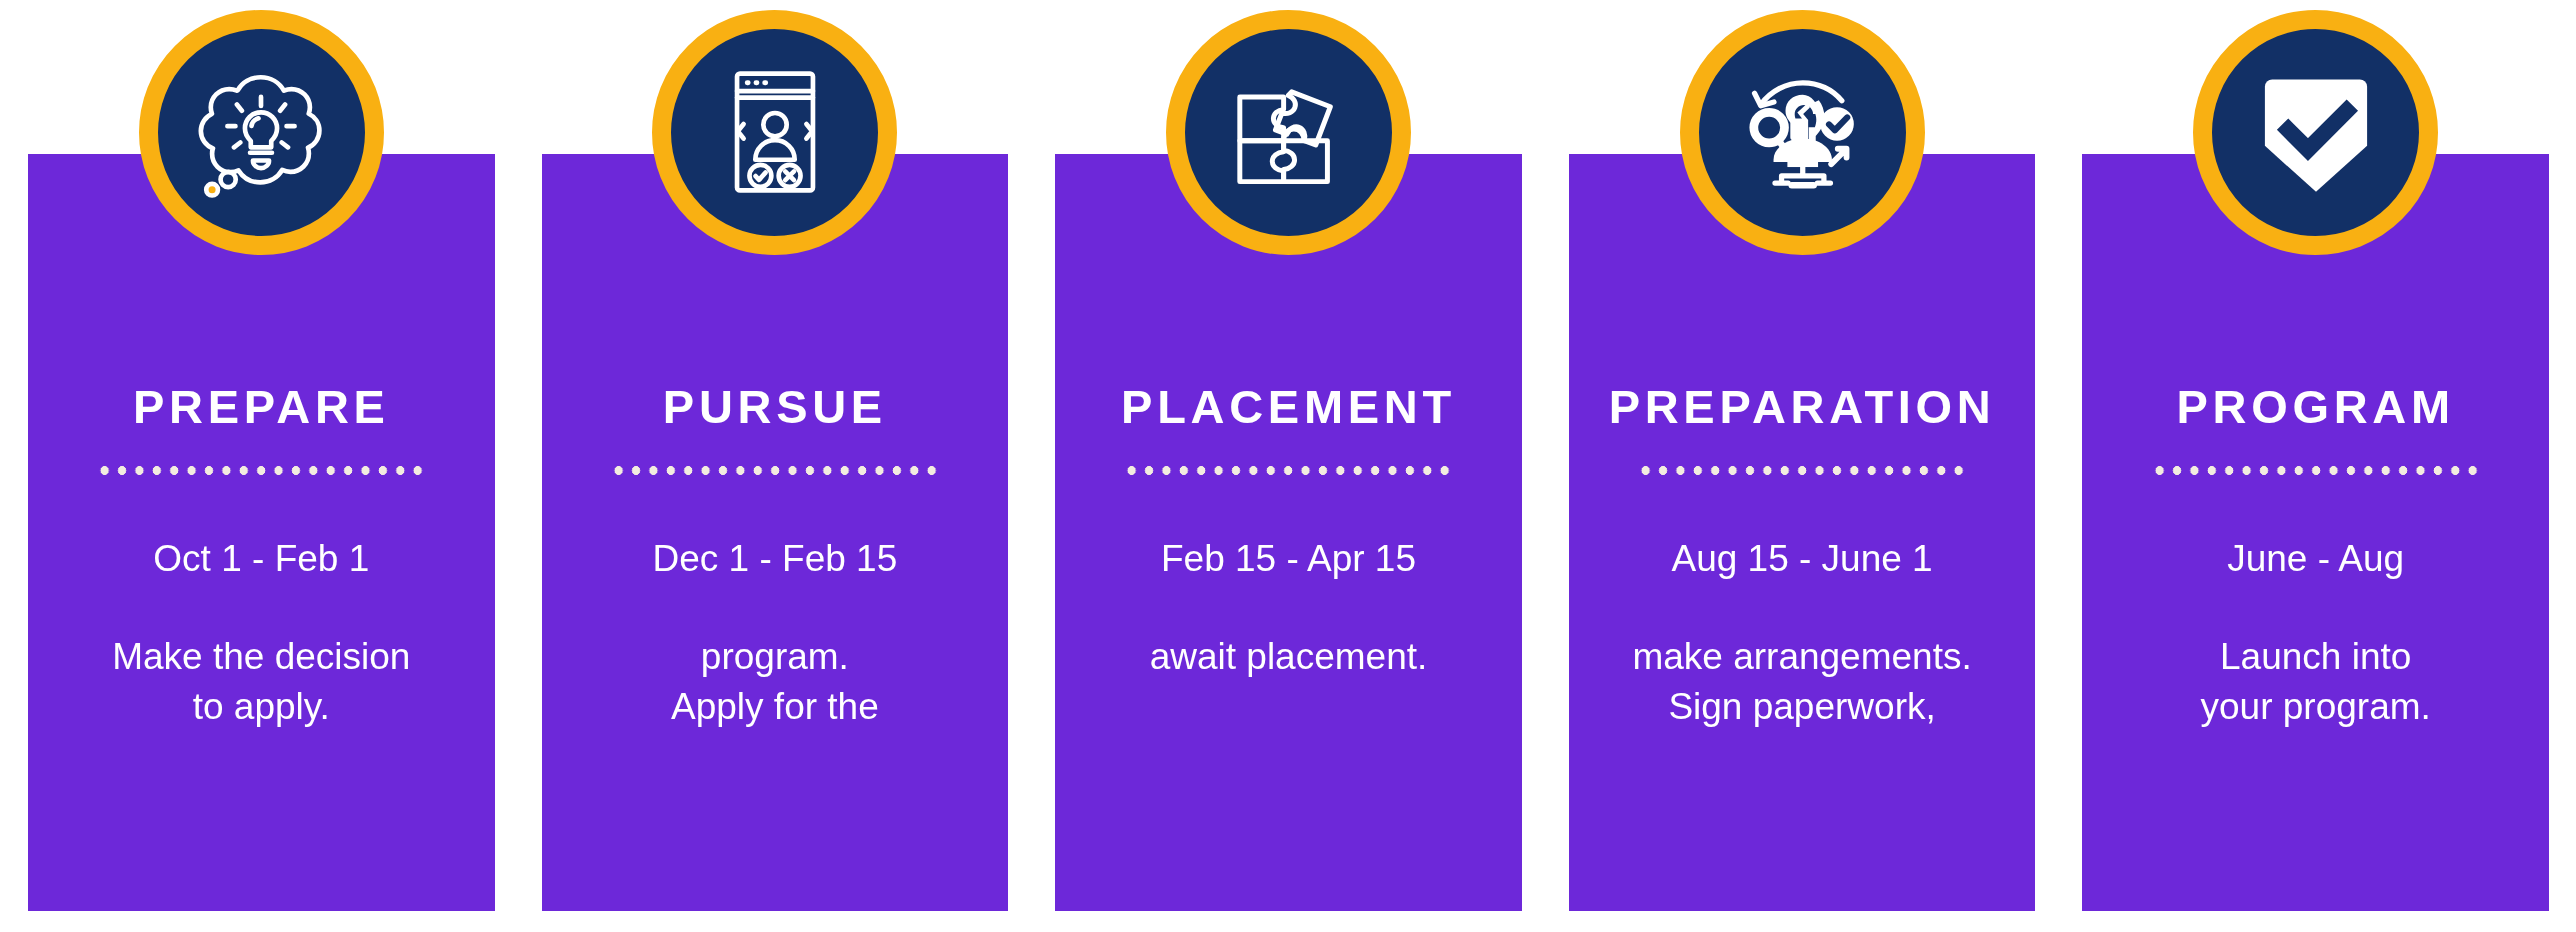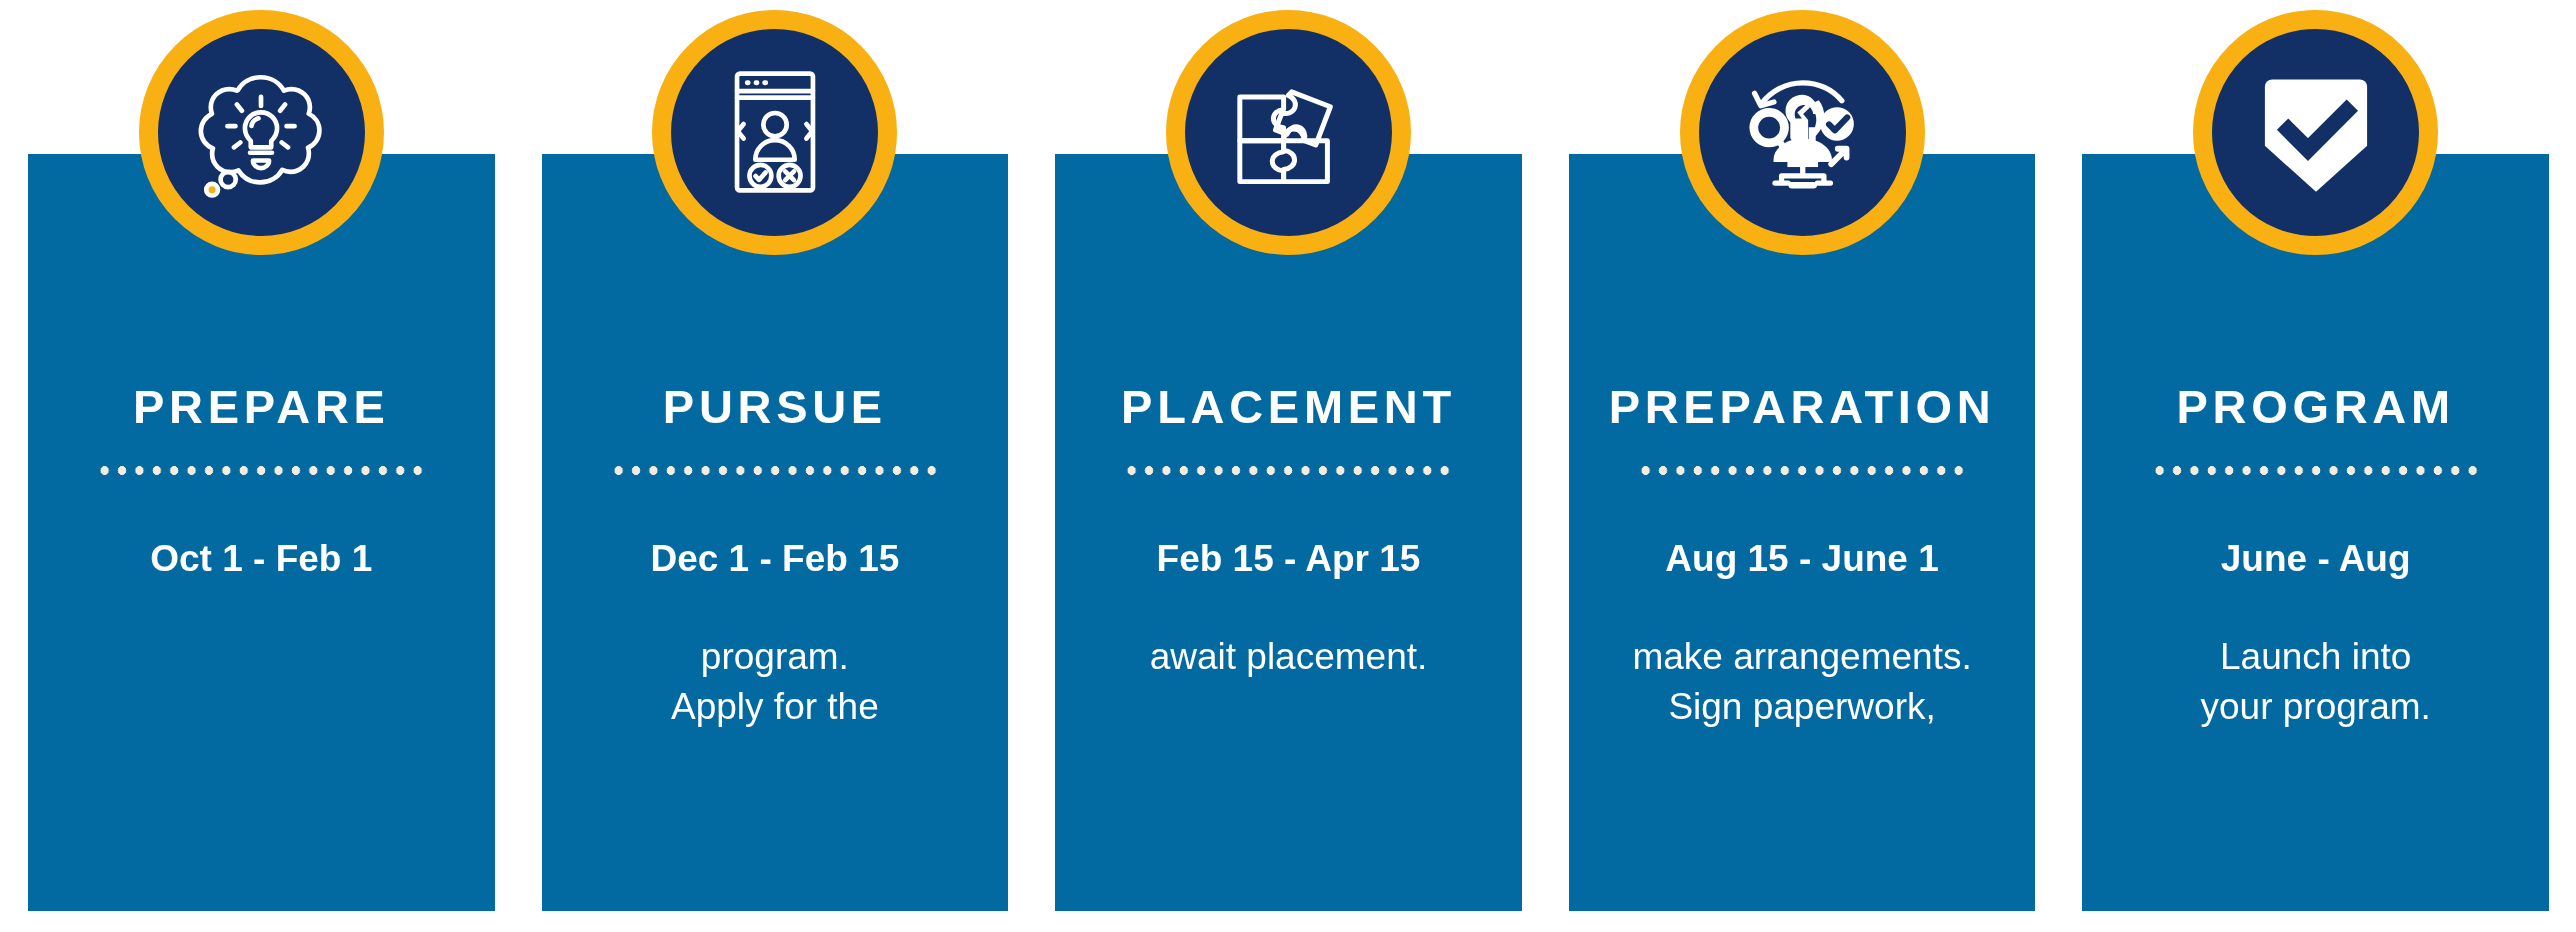--- a/index.html
+++ b/index.html
@@ -29,21 +29,21 @@
     width: 2521px;
     height: 757px;
     display: flex;
     flex-direction: row;
     gap: 47px;
   }
 
   .card {
     position: relative;
     flex: 1 1 0;
-    background: #0369a1;
+    background: #6d28d9;
     display: flex;
     flex-direction: column;
     align-items: center;
     box-sizing: border-box;
     padding: 0 19px;
   }
 
   
   .badge-layer {
     position: absolute;
@@ -102,21 +102,21 @@
     background-image: radial-gradient(circle, #f3ece0 42%, rgba(243,236,224,0) 46%);
     background-size: 17.4px 8.7px;
     background-repeat: repeat-x;
     background-position: center;
   }
 
   .card-dates {
     margin-top: 63px;
     color: #ffffff;
     font-size: 37px;
-    font-weight: bold;
+    font-weight: normal;
     line-height: 1.15;
     text-align: center;
     white-space: nowrap;
   }
 
   .card-desc {
     margin-top: 52px;
     color: #ffffff;
     font-size: 37px;
     font-weight: normal;
@@ -129,20 +129,24 @@
 <body>
 
 <div class="infographic">
 
   <div class="cards-row">
 
     <div class="card">
       <div class="card-title">PREPARE</div>
       <div class="divider"></div>
       <div class="card-dates">Oct 1 - Feb 1</div>
+      <div class="card-desc">
+        <span class="ln">Make the decision</span>
+        <span class="ln">to apply.</span>
+      </div>
     </div>
 
     <div class="card">
       <div class="card-title">PURSUE</div>
       <div class="divider"></div>
       <div class="card-dates">Dec 1 - Feb 15</div>
       <div class="card-desc">
         <span class="ln">program.</span>
         <span class="ln">Apply for the</span>
       </div>

